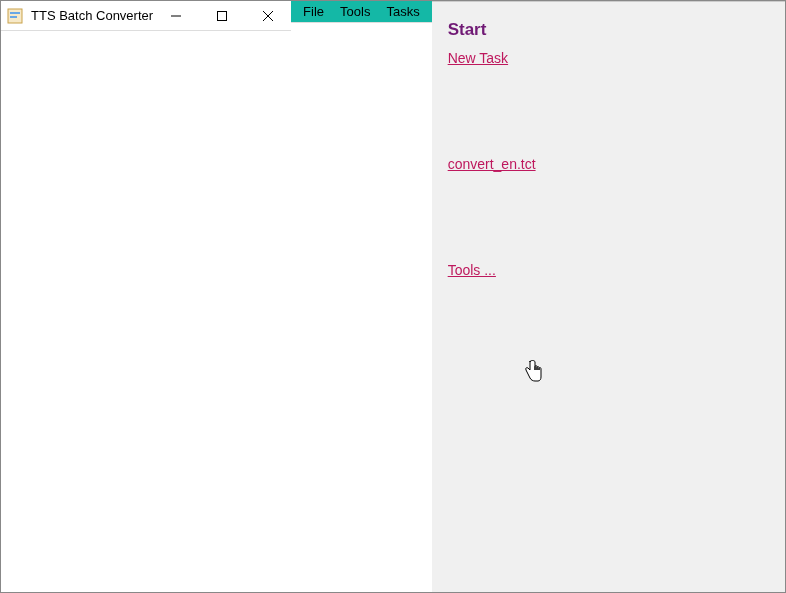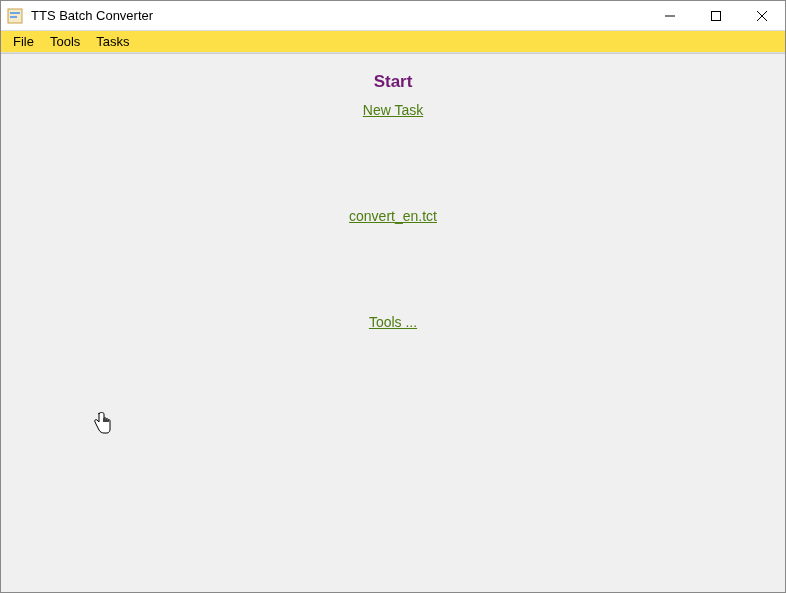--- a/index.html
+++ b/index.html
@@ -5,21 +5,21 @@
     * { margin: 0; padding: 0; box-sizing: border-box; }
     body {
       font-family: "Segoe UI", Tahoma, sans-serif;
       font-size: 13px;
       background: #fff;
       width: 786px;
       height: 593px;
       overflow: hidden;
       border: 1px solid #888;
     }
-    .window { display: flex; flex-direction: column; height: 100%; text-align: center; }
+    .window { display: flex; height: 100%; }
     .title-bar {
       display: flex;
       align-items: center;
       height: 30px;
       background: #fff;
       border-bottom: 1px solid #ddd;
       font-size: 13px;
     }
     .title-icon {
       width: 16px; height: 16px;
@@ -35,21 +35,21 @@
       display: flex; align-items: center; justify-content: center;
       font-family: "Segoe UI Symbol", "Segoe UI", sans-serif;
       font-size: 11px;
       cursor: default;
     }
     .win-btn svg { display: block; }
     .menu-bar {
       display: flex;
       height: 22px;
       padding: 0 4px;
-      background: #fde047;
+      background: #14b8a6;
       border-bottom: 1px solid #ddd;
       font-size: 13px;
       align-items: center;
     }
     .menu-item {
       padding: 2px 8px;
       cursor: default;
     }
     .content {
       flex: 1 1 auto;
@@ -58,21 +58,21 @@
       font-size: 14px;
       border-top: 1px solid #ccc;
     }
     .section-heading {
       font-weight: bold;
       font-size: 17px;
       margin-bottom: 10px;
       color: #701a75;
     }
     .link {
-      color: #4d7c0f;
+      color: #be185d;
       text-decoration: underline;
       cursor: pointer;
       display: inline-block;
       font-size: 14px;
     }
     .link-row { margin-bottom: 4px; }
     .block-start { margin-bottom: 40px; }
     .block-recent { margin-bottom: 90px; }
     .block-saved { margin-bottom: 90px; }
     .cursor-hand {

